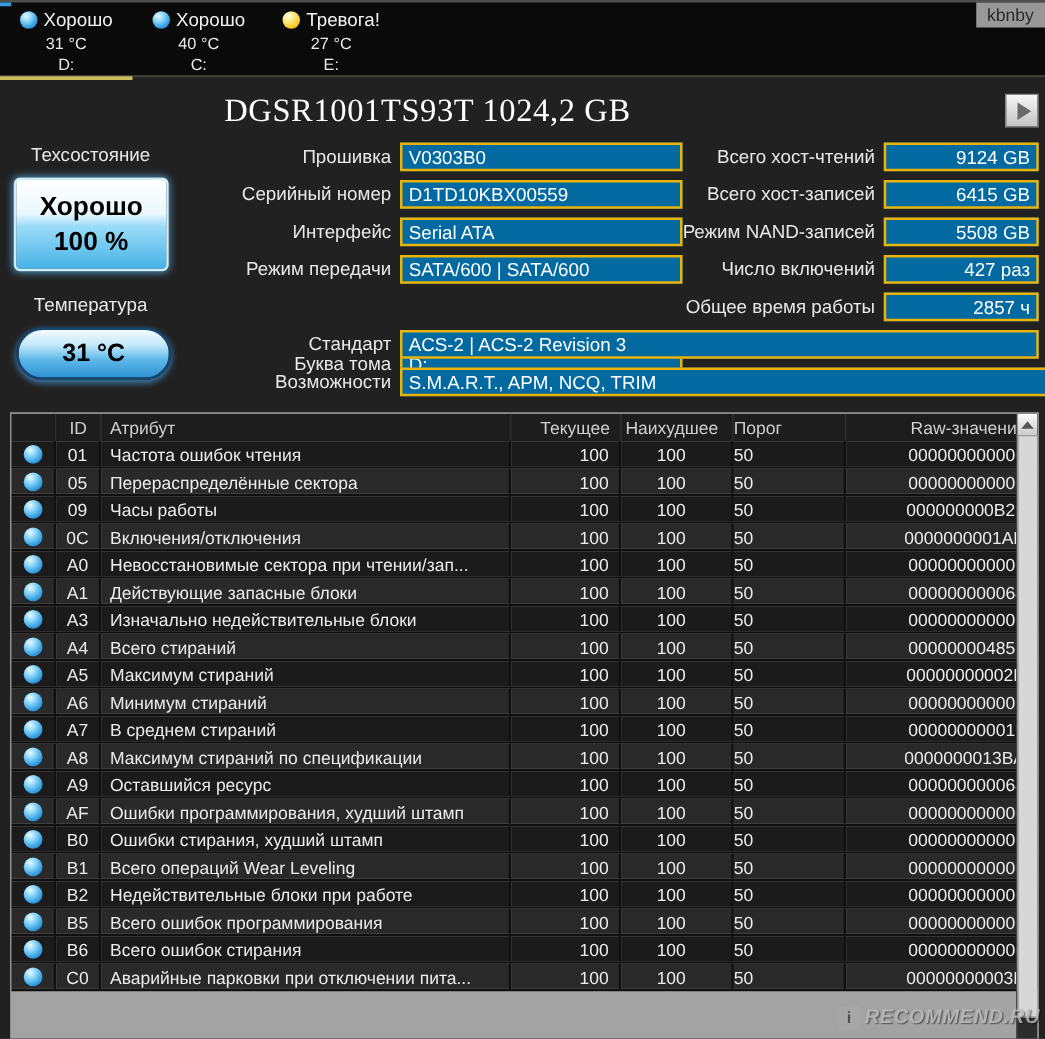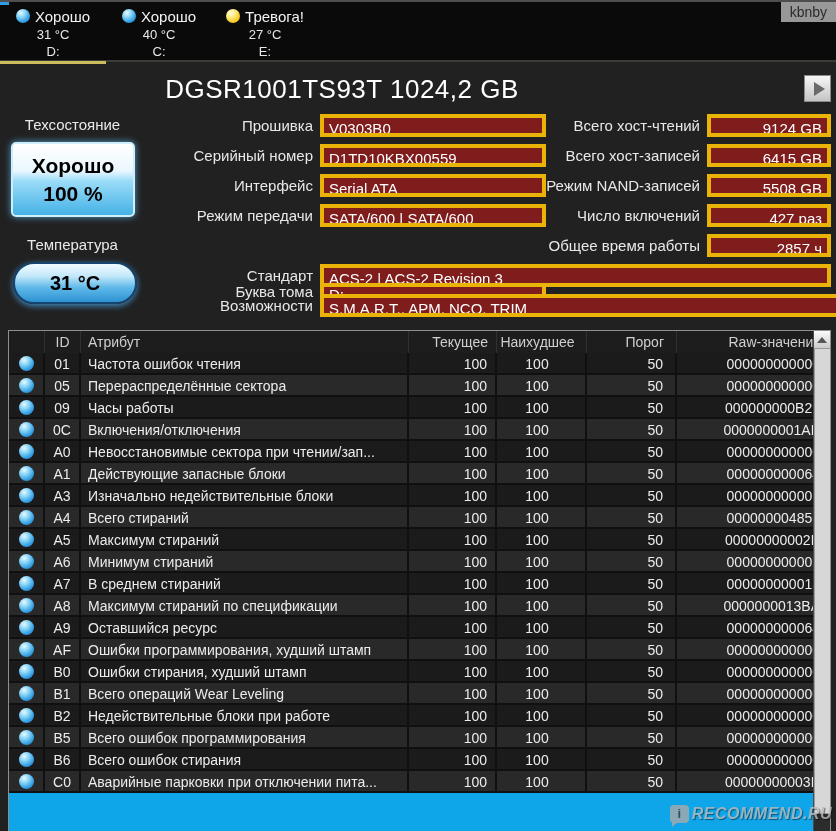--- a/index.html
+++ b/index.html
@@ -41,21 +41,21 @@
   .wm-top {
     position:absolute; top:2px; right:0; background:#989898; color:#2a2a2a;
     font-size:14px; line-height:20px; padding:0 9px; z-index:30;
   }
 
   
   .main { position:absolute; top:64px; left:0; width:836px; height:767px; background:#212121; }
 
   .title {
     position:absolute; top:10px; left:0; width:684px; text-align:center;
-    font-size:26px; color:#ffffff; letter-spacing:.5px;
+    font-size:26px; color:#ffffff; letter-spacing:.5px;font-family:Liberation Serif, serif;
   }
   .play-btn {
     position:absolute; top:11px; right:5px; width:27px; height:27px;
     background:linear-gradient(180deg,#f7f7f7,#c4c4c4);
     border:1px solid #8a8a8a; display:flex; align-items:center; justify-content:center;
   }
   .play-tri {
     width:0; height:0; border-left:11px solid #6a6a6a;
     border-top:7px solid transparent; border-bottom:7px solid transparent; margin-left:3px;
   }
@@ -84,44 +84,44 @@
     color:#000; font-weight:bold; font-size:20px; cursor:default;
   }
 
   
   .frow { position:absolute; height:23px; }
   .frow .flabel {
     position:absolute; right:100%; top:0; padding-right:7px; white-space:nowrap;
     font-size:15px; line-height:23px; color:#e8e8e8;
   }
   .fbox {
-    width:100%; height:23px; background:#7f1d1d; border:4px solid #eab308;
+    width:100%; height:23px; background:#0369a1; border:2px solid #eab308;
     font-size:15px; line-height:21px; color:#ffffff; padding:0 5px;
     white-space:nowrap; overflow:hidden;
   }
   .fbox.right { text-align:right; }
 
   
   .smart {
     position:absolute; top:266px; left:8px; width:823px; height:501px;
-    background:#0ea5e9; border:1px solid #8f8f8f; border-bottom:none;
+    background:#a3a3a3; border:1px solid #8f8f8f; border-bottom:none;
     overflow:hidden; font-size:14px;
   }
   .thead { display:flex; height:22px; background:#1d1d1d; color:#cfcfcf; }
   .thead > div { border-right:1px solid #303030; line-height:22px; }
   .trow { display:flex; height:22px; border-bottom:2px solid #101010; color:#ececec; }
   .trow.odd  > div { background:#1b1b1b; }
   .trow.even > div { background:#292929; }
   .trow > div { border-right:2px solid #101010; line-height:22px; }
   .c-orb  { width:36px; flex:0 0 36px; display:flex; align-items:center; justify-content:center; }
   .c-id   { width:36px; flex:0 0 36px; text-align:center; }
   .c-attr { width:328px; flex:0 0 328px; padding-left:7px; white-space:nowrap; overflow:hidden; }
   .c-cur  { width:88px;  flex:0 0 88px;  text-align:right; padding-right:8px; }
   .c-worst{ width:90px;  flex:0 0 90px;  text-align:center; padding-right:8px; }
-  .c-thr  { width:90px;  flex:0 0 90px;  text-align:right; padding-right:12px; }
+  .c-thr  { width:90px;  flex:0 0 90px;  text-align:left; padding-right:12px; }
   .c-raw  { flex:1; text-align:right; padding-right:8px; }
   .trow .orb { width:15px; height:15px; flex:0 0 15px; }
 
   .vscroll {
     position:absolute; top:0; right:0; width:17px; height:501px; background:#2c2c2c;
     border-left:1px solid #4a4a4a;
   }
   .vs-up {
     height:17px; background:linear-gradient(180deg,#fbfbfb,#cccccc);
     display:flex; align-items:center; justify-content:center;

